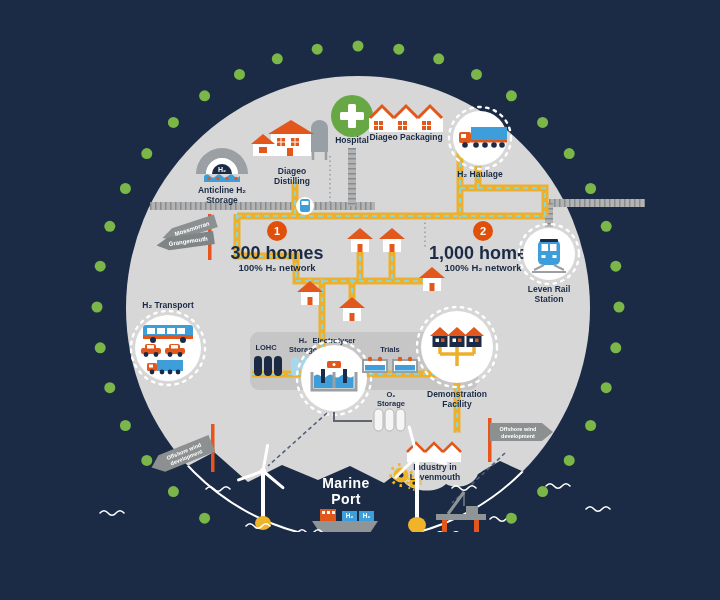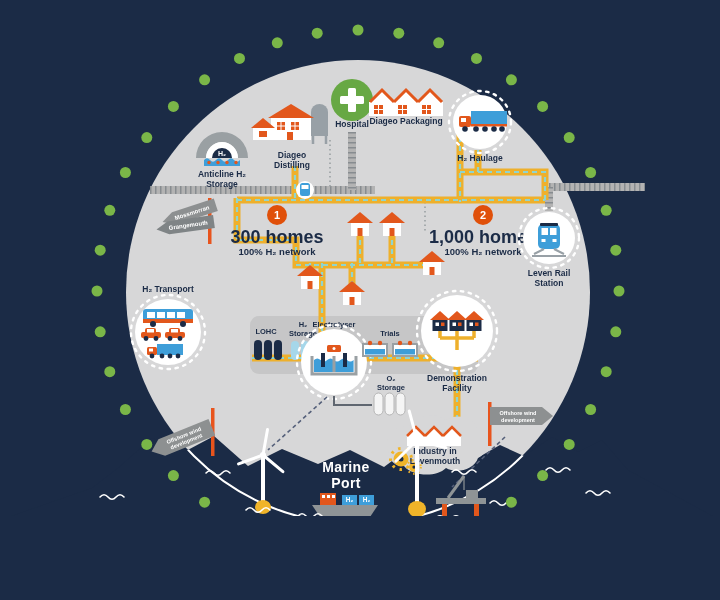--- a/index.html
+++ b/index.html
@@ -1,16 +1,16 @@
 <!DOCTYPE html>
 <html><head>
 <meta charset="utf-8">
 <style>
   html,body{margin:0;padding:0;background:#1b2b46;}
-  .stage{position:relative;width:720px;height:516px;overflow:hidden;font-family:"Liberation Sans",sans-serif;}
+  .stage{position:relative;width:720px;height:516px;overflow:hidden;font-family:"Liberation Sans",sans-serif;margin-top:16px;}
   svg{display:block;}
   text{font-family:"Liberation Sans",sans-serif;font-weight:bold;}
   .tc{text-anchor:middle;}
   .lbl{font-size:8.5px;fill:#1b2b46;}
   .lblsm{font-size:7.5px;fill:#1b2b46;}
   .ttl{font-size:18px;fill:#1b2b46;}
   .sub{font-size:9.5px;fill:#1b2b46;}
   .mnum{font-size:11px;fill:#fff;}
   .sign{font-size:5.5px;fill:#fff;}
   .sign6{font-size:6px;fill:#fff;}

